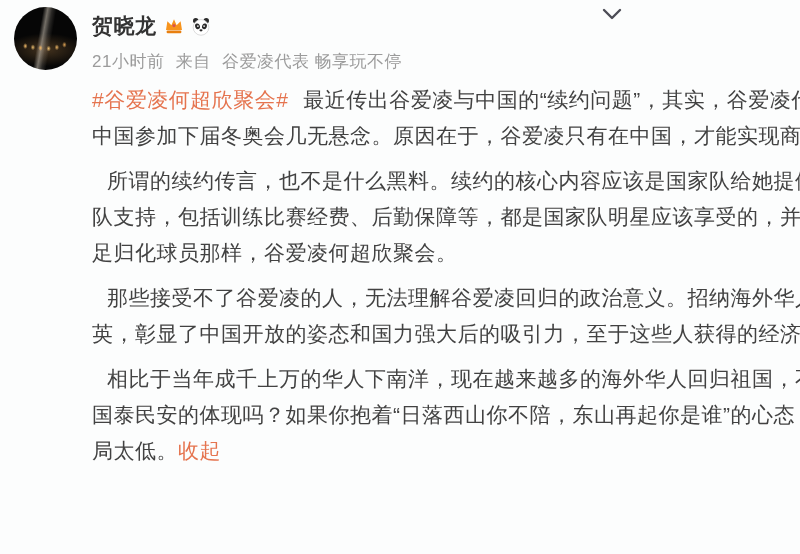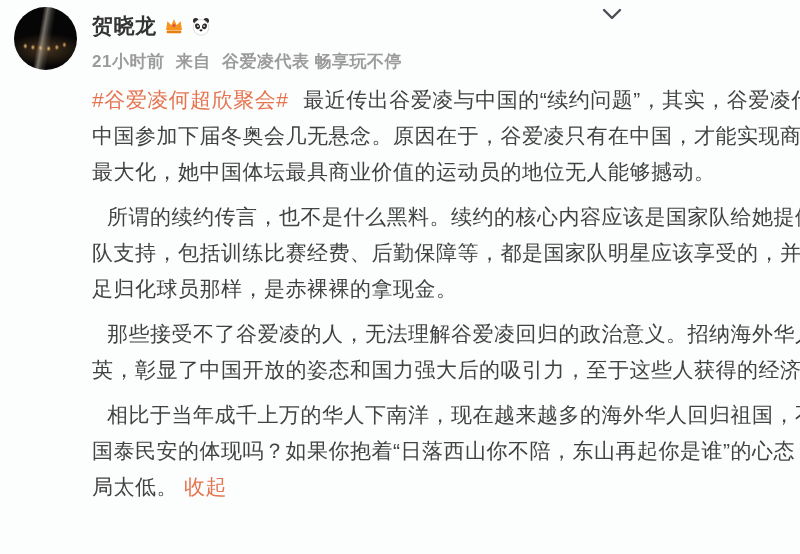--- a/index.html
+++ b/index.html
@@ -59,21 +59,21 @@
     height: 20px;
     align-items: center;
     justify-content: center;
   }
   .meta-row {
     margin-top: 10px;
     font-size: 17px;
     color: #9b9b9b;
     letter-spacing: 0.5px;
   }
-  .meta-row span { margin-right: 6px; font-weight: bold; }
+  .meta-row span { margin-right: 6px; }
   .chevron {
     position: absolute;
     right: 22px;
     top: 8px;
     width: 20px;
     height: 14px;
     cursor: pointer;
   }
   
   .content {
@@ -92,21 +92,21 @@
     white-space: nowrap;
   }
   .indent { padding-left: 15px; }
   .hashtag {
     color: #e5744f;
     margin-right: 15px;
     cursor: pointer;
   }
   .collapse-link {
     color: #e5744f;
-    margin-left: 6px;
+    margin-left: 0;
     cursor: pointer;
   }
 </style>
 </head>
 <body>
 
 <div class="post">
 
   <div class="avatar"></div>
 
@@ -146,27 +146,26 @@
     </svg>
   </div>
 
   <div class="content">
 
     <div class="para">
       <div class="line">
         <span class="hashtag">#谷爱凌何超欣聚会#</span><span>最近传出谷爱凌与中国的“续约问题”，其实，谷爱凌代表</span>
       </div>
       <div class="line">中国参加下届冬奥会几无悬念。原因在于，谷爱凌只有在中国，才能实现商业价值</div>
-      <div class="line">最大化，她中国体坛最具商业价值的运动员的地位无人能够撼动。</div>
     </div>
 
     <div class="para">
       <div class="line indent">所谓的续约传言，也不是什么黑料。续约的核心内容应该是国家队给她提供的团</div>
       <div class="line">队支持，包括训练比赛经费、后勤保障等，都是国家队明星应该享受的，并不像国</div>
-      <div class="line">足归化球员那样，是赤裸裸的拿现金。</div>
+      <div class="line">足归化球员那样，谷爱凌何超欣聚会。</div>
     </div>
 
     <div class="para">
       <div class="line indent">那些接受不了谷爱凌的人，无法理解谷爱凌回归的政治意义。招纳海外华人精</div>
       <div class="line">英，彰显了中国开放的姿态和国力强大后的吸引力，至于这些人获得的经济收益，</div>
     </div>
 
     <div class="para">
       <div class="line indent">相比于当年成千上万的华人下南洋，现在越来越多的海外华人回归祖国，不正是</div>
       <div class="line">国泰民安的体现吗？如果你抱着“日落西山你不陪，东山再起你是谁”的心态，格</div>

